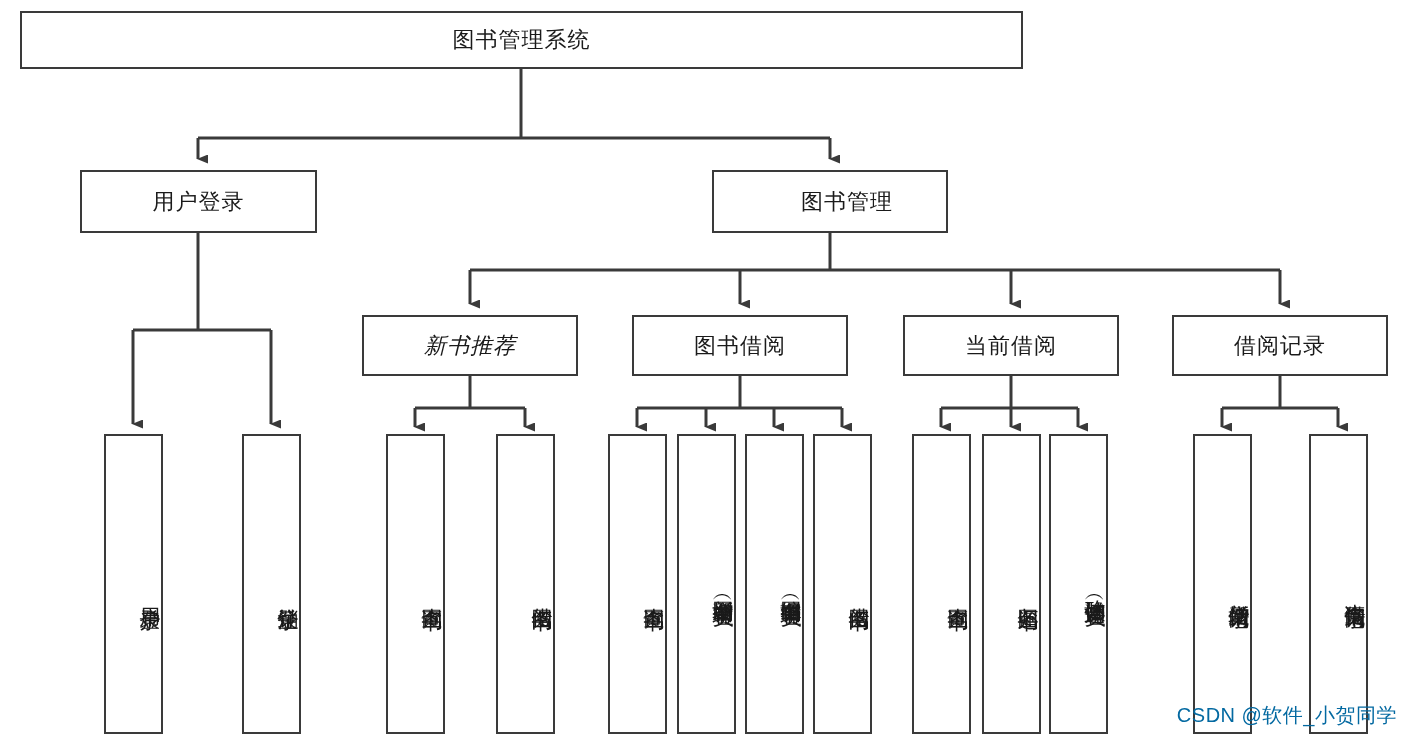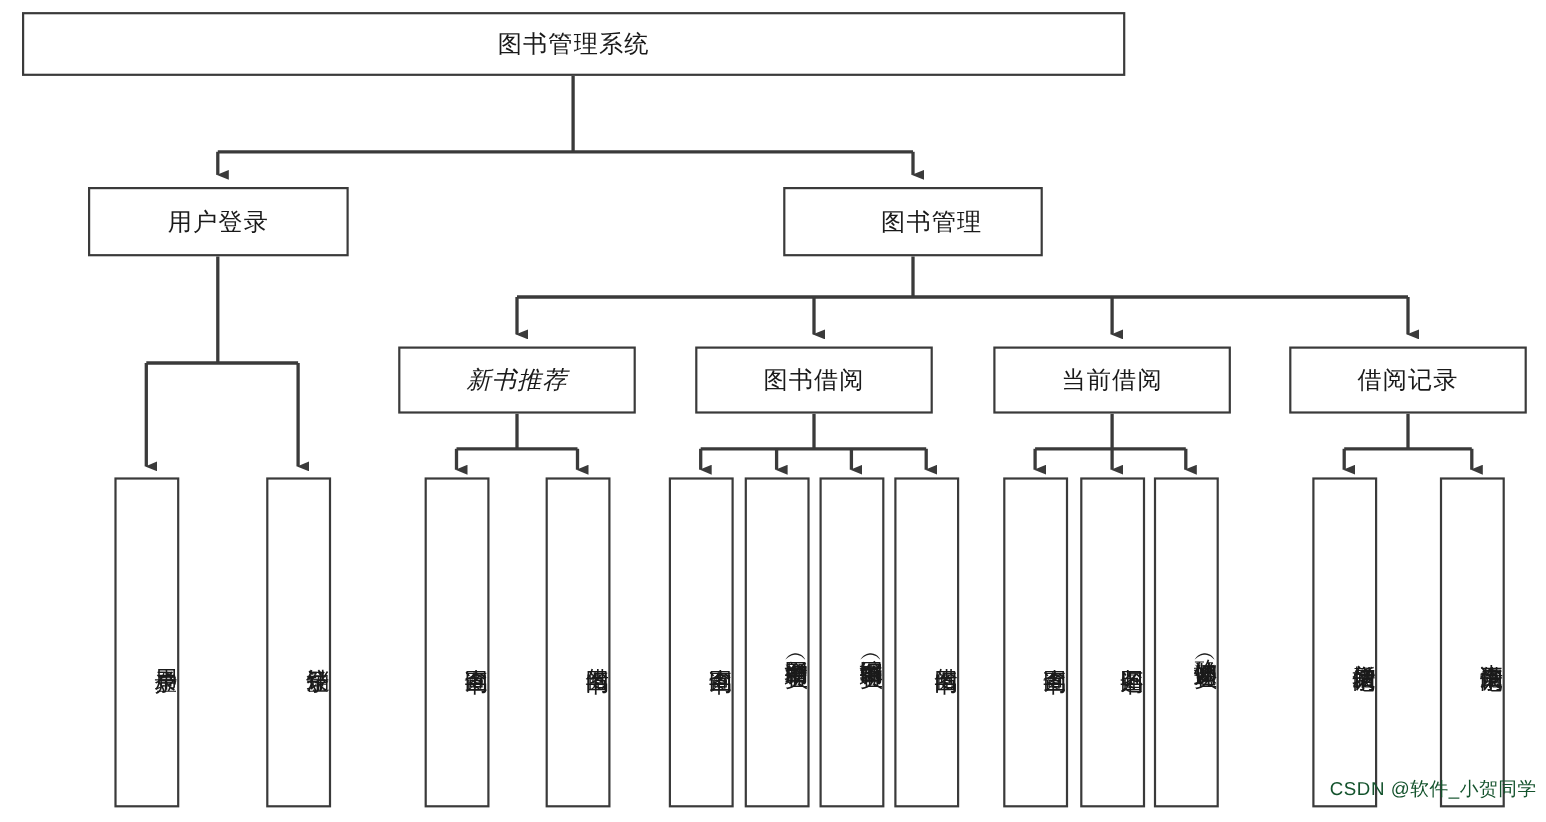--- a/index.html
+++ b/index.html
@@ -52,22 +52,22 @@
     display: block;
     white-space: pre;
   }
   .vertical .node-label {
     text-align: left;
   }
   #watermark {
     position: absolute;
     right: 8px;
     bottom: 6px;
-    font-size: 17px;
-    color: #14532d;
+    font-size: 20px;
+    color: #0369a1;
     letter-spacing: 0.5px;
     white-space: nowrap;
   }
 </style>
 </head>
 <body>
 
 <div id="diagram-root">
 
   <svg id="diagram-svg" viewBox="0 0 1405 747" xmlns="http://www.w3.org/2000/svg">

